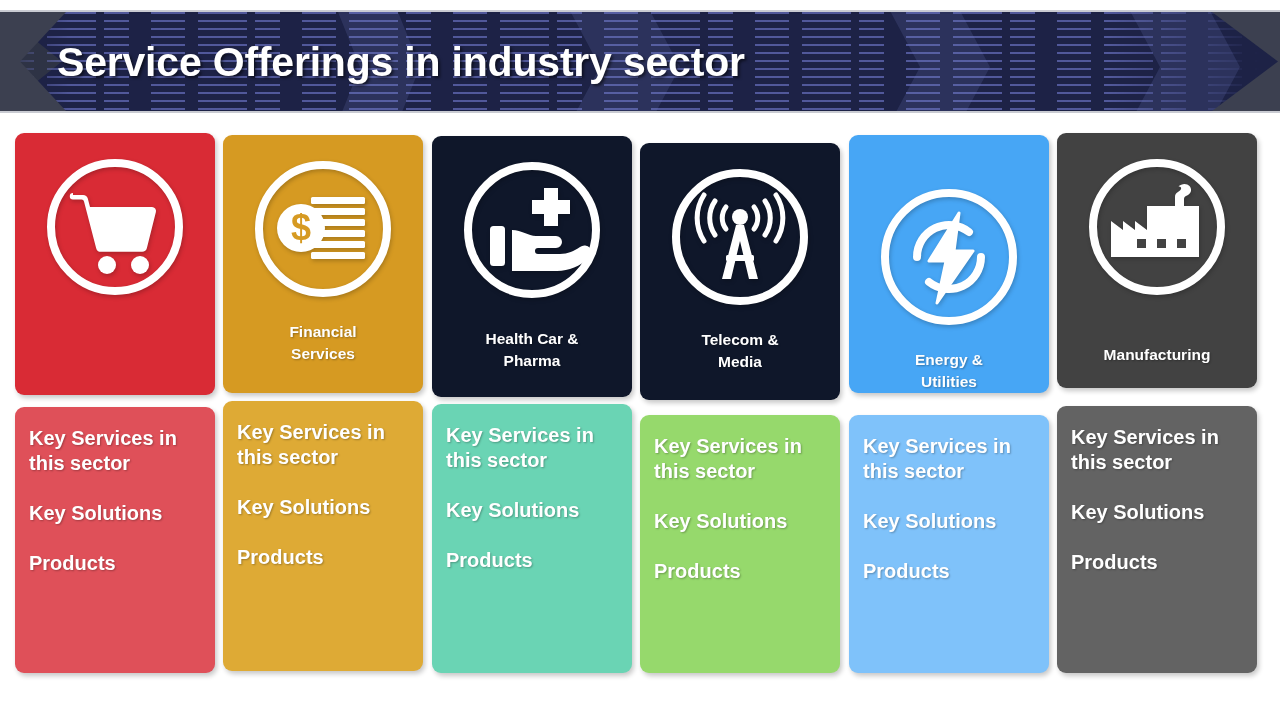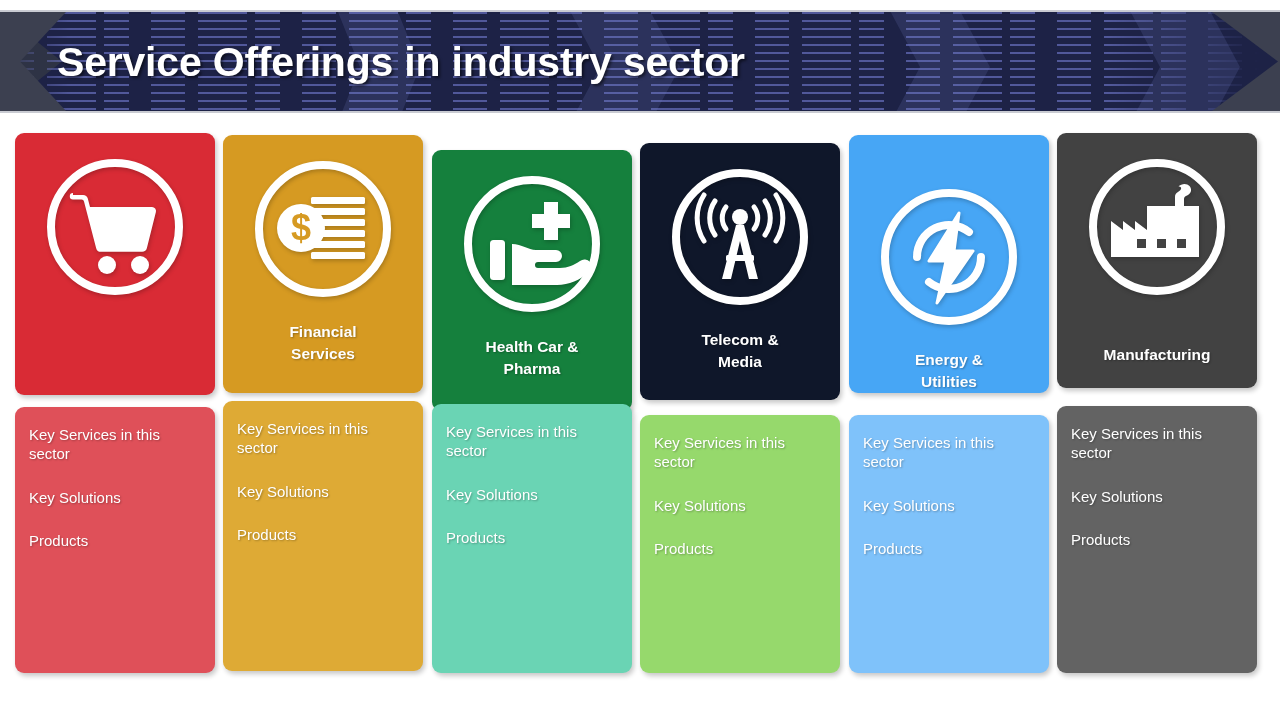--- a/index.html
+++ b/index.html
@@ -169,22 +169,22 @@
     position: absolute;
     left: 0;
     width: 200px;
     border-radius: 9px;
     box-shadow: 2px 3px 5px rgba(0,0,0,0.22);
     padding: 19px 14px 14px 14px;
   }
 
   .bullet {
     color: #ffffff;
-    font-size: 15px;
-    font-weight: normal;
+    font-size: 20px;
+    font-weight: bold;
     line-height: 1.25;
     margin-bottom: 25px;
     text-shadow: 1px 1px 2px rgba(0,0,0,0.28);
   }
   .bullet:last-child { margin-bottom: 0; }
 </style>
 </head>
 <body>
 
 <div id="stage">
@@ -248,21 +248,21 @@
           <div class="card-label">Financial
 Services</div>
         </div>
         <div class="bottom-card" style="top: 268px; height: 270px; background: rgb(222, 170, 53);">
           <div class="bullet">Key Services in this sector</div>
           <div class="bullet">Key Solutions</div>
           <div class="bullet">Products</div>
         </div>
       </div>
       <div class="column" style="left: 417px;">
-        <div class="top-card" style="top: 17px; height: 261px; background: #15803d;">
+        <div class="top-card" style="top: 3px; height: 261px; background: #0f172a; gap: 6px;">
           <div class="icon-ring">
             <svg viewBox="0 0 152 152" xmlns="http://www.w3.org/2000/svg">
     <circle cx="76" cy="76" r="64" fill="none" stroke="#fff" stroke-width="8"></circle>
     <g fill="#fff">
       <path d="M88 34 h14 v12 h12 v14 h-12 v12 h-14 v-12 h-12 v-14 h12 z"></path>
       <path d="M56 76 c10 0 16 6 24 6 h20 a6 6 0 0 1 0 12 h-18 a3 3 0 0 0 0 6 h22
                c8 0 14-3 20-7 a7 7 0 0 1 9 11 c-9 8-20 13-32 13 H56 z"></path>
       <rect x="34" y="72" width="15" height="40" rx="3.5"></rect>
     </g>
             </svg>

